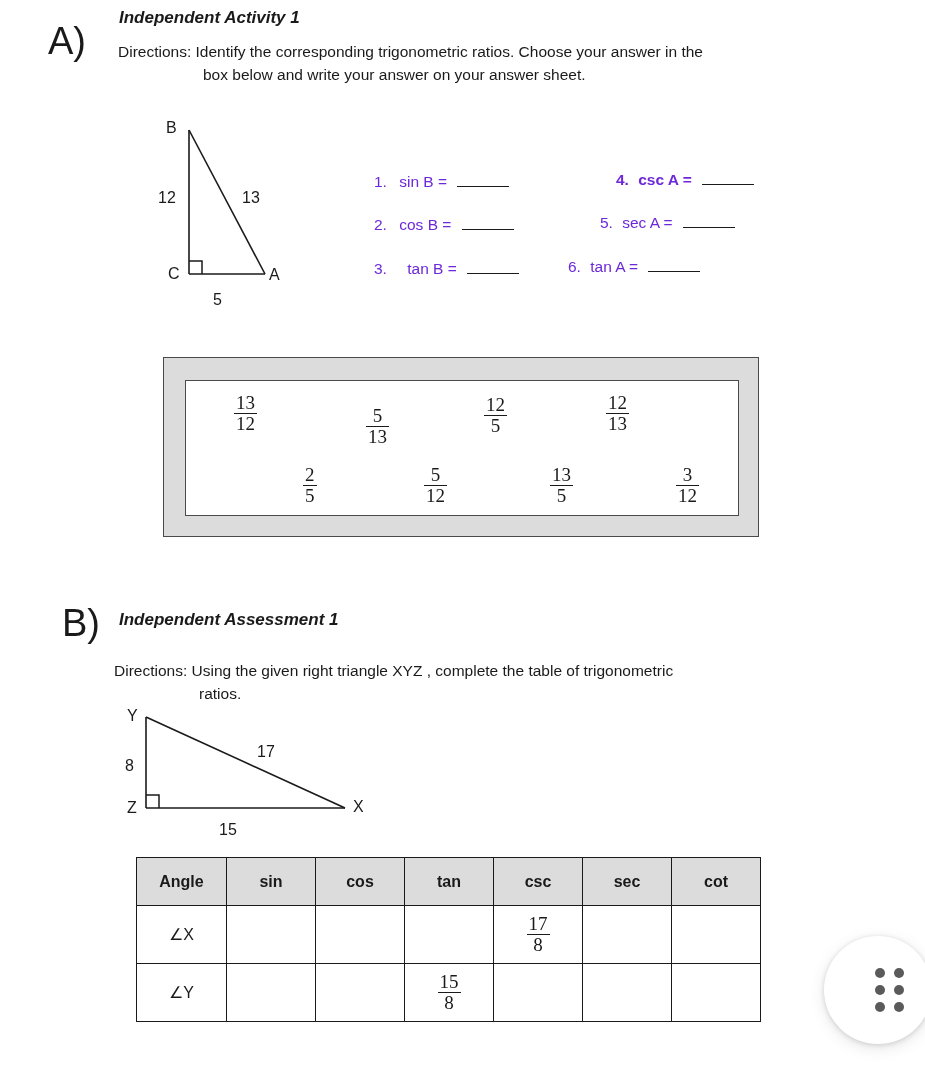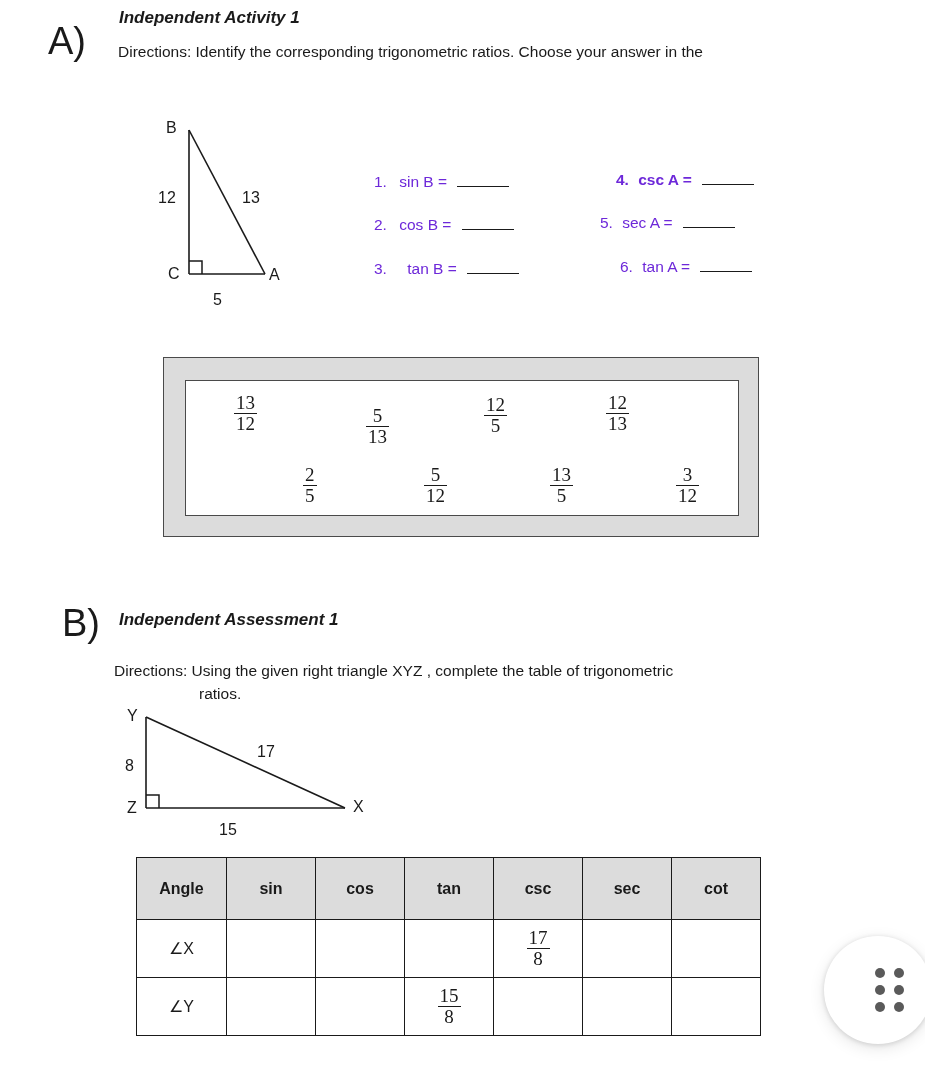--- a/index.html
+++ b/index.html
@@ -142,21 +142,21 @@
     border: 1.8px solid #1a1a1a;
     box-sizing: border-box;
     text-align: center;
     vertical-align: middle;
     font-family: "Liberation Sans", sans-serif;
   }
   #ratio-table th {
     background: #dcdcdc;
     font-size: 16px;
     font-weight: bold;
-    height: 62px;
+    height: 48px;
     color: #1a1a1a;
   }
   #ratio-table td {
     height: 58px;
     font-size: 16px;
     color: #1a1a1a;
     background: #ffffff;
   }
   #ratio-table col.c-angle { width: 90px; }
   #ratio-table col.c-val { width: 89px; }
@@ -224,20 +224,21 @@
 </style>
 </head>
 <body>
 
 <div class="page">
 
   <div class="section-letter" id="letter-a">A)</div>
   <div class="activity-title" id="title-a">Independent Activity 1</div>
   <div class="directions" id="directions-a">
     <span>Directions: Identify the corresponding trigonometric ratios. Choose your answer in the</span>
+    <span class="line2">box below and write your answer on your answer sheet.</span>
   </div>
 
   <div class="figure" id="figure-abc" style="left:140px; top:108px; width:200px; height:210px;">
     <svg width="200" height="210" viewBox="0 0 200 210">
 
       <line x1="49" y1="22" x2="49" y2="166" stroke="#1a1a1a" stroke-width="1.6"></line>
       <line x1="49" y1="166" x2="125" y2="166" stroke="#1a1a1a" stroke-width="1.6"></line>
       <line x1="49" y1="22" x2="125" y2="166" stroke="#1a1a1a" stroke-width="1.6"></line>
       <polyline points="49,153 62,153 62,166" fill="none" stroke="#1a1a1a" stroke-width="1.5"></polyline>
     </svg>
@@ -268,21 +269,21 @@
   <div class="q-item" style="left:616px; top:171px;font-weight:bold;">
     <span class="q-num">4.</span>
     <span class="q-text" style="margin-left:5px;">csc A =</span>
     <span class="blank"></span>
   </div>
   <div class="q-item" style="left:600px; top:214px;">
     <span class="q-num">5.</span>
     <span class="q-text" style="margin-left:5px;">sec A =</span>
     <span class="blank"></span>
   </div>
-  <div class="q-item" style="left:620px; top:258px;">
+  <div class="q-item" style="left:568px; top:258px;">
     <span class="q-num">6.</span>
     <span class="q-text" style="margin-left:5px;">tan A =</span>
     <span class="blank"></span>
   </div>
 
   <div id="answer-box-outer">
     <div id="answer-box-inner">
 
       <div class="choice" style="left:48px; top:12px;">
         <span class="frac">

